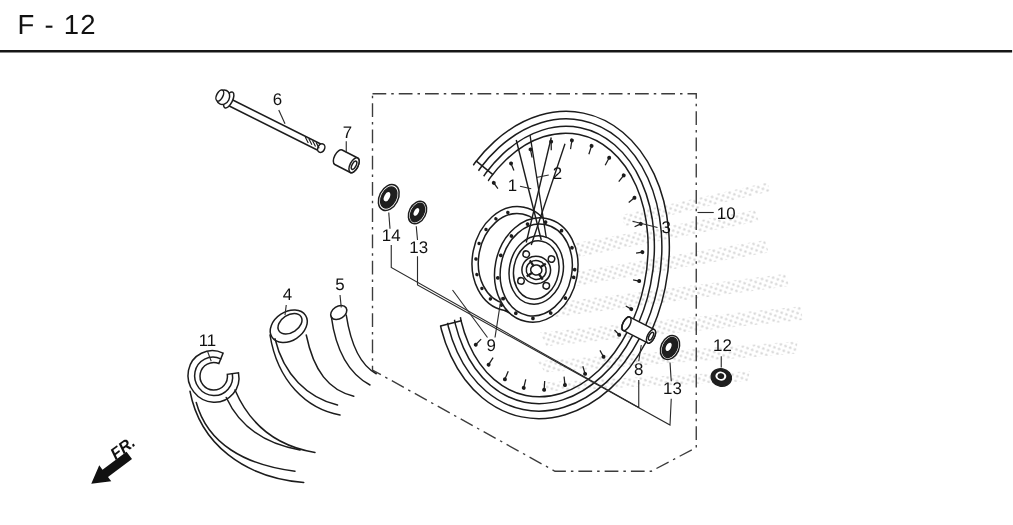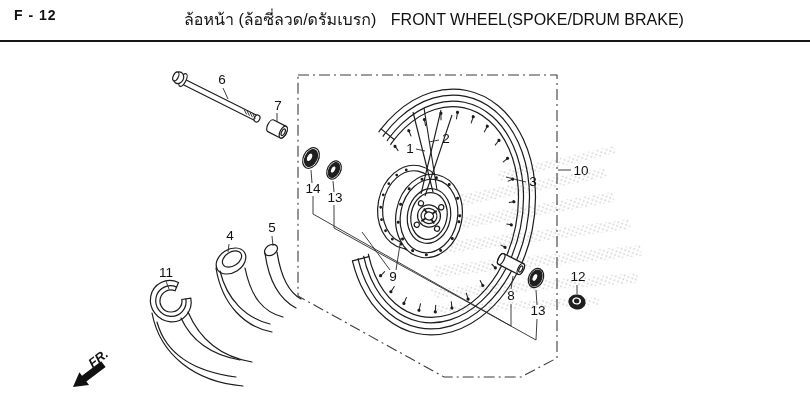--- a/index.html
+++ b/index.html
@@ -1,40 +1,36 @@
 <!DOCTYPE html>
 <html lang="en"><head>
 <meta charset="utf-8">
 <style>
   html,body{margin:0;padding:0;background:#fff;}
   .page{position:relative;width:810px;height:420px;background:#fff;overflow:hidden;
         font-family:"Liberation Sans","DejaVu Sans",sans-serif;color:#111;}
   .hdr{position:absolute;top:0;left:0;width:810px;height:40px;border-bottom:2px solid #161616;z-index:5;}
-  .hdr .code{position:absolute;left:14px;top:7px;font-size:14px;font-weight:bold;letter-spacing:1px;}
+  .hdr .code{position:absolute;left:14px;top:7px;font-size:22px;font-weight:normal;letter-spacing:1px;}
   .hdr .ttl{position:absolute;left:70px;right:12px;top:7px;text-align:center;font-size:16px;white-space:nowrap;}
   .hdr .ttl .en{margin-left:10px;}
   svg{position:absolute;top:0;left:0;}
   .ln{fill:none;stroke:#1c1c1c;stroke-width:1.2;stroke-linecap:round;stroke-linejoin:round;}
   .fw{fill:#ffffff;stroke:#1c1c1c;stroke-width:1.2;}
   .dk{fill:#1f1f1f;stroke:#1c1c1c;stroke-width:1;}
   .ld{fill:none;stroke:#2a2a2a;stroke-width:0.9;}
   .callout{font-family:"Liberation Sans","DejaVu Sans",sans-serif;font-size:13.5px;fill:#111;}
   .frtxt{font-family:"Liberation Sans","DejaVu Sans",sans-serif;font-size:13px;font-weight:bold;font-style:italic;fill:#111;}
 </style>
 </head>
 <body>
 
 <div class="page">
 
   <div class="hdr">
     <span class="code">F - 12</span>
-    <div class="ttl">
-      <span class="th">ล้อหน้า (ล้อซี่ลวด/ดรัมเบรก)</span>
-      <span class="en">FRONT WHEEL(SPOKE/DRUM BRAKE)</span>
-    </div>
   </div>
 
   <svg width="810" height="420" viewBox="0 0 810 420">
     <defs>
       <pattern id="dotp" width="4" height="4" patternUnits="userSpaceOnUse" patternTransform="rotate(20)">
         <circle cx="1.2" cy="1.2" r="1" fill="#cfcfcf"></circle>
       </pattern>
     </defs>
 
     <g opacity="0.85">

